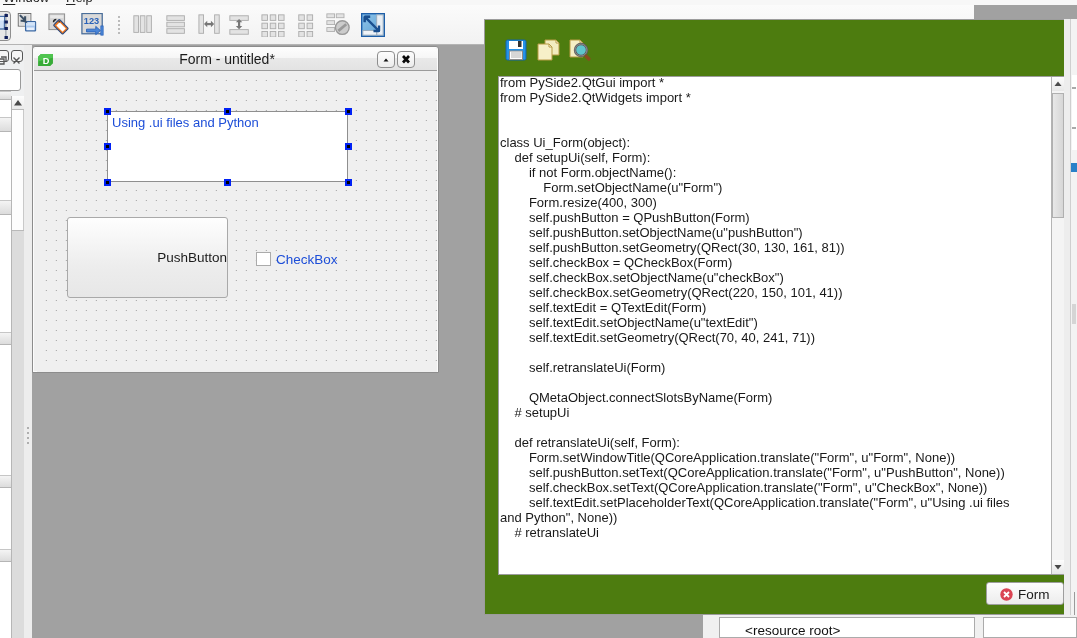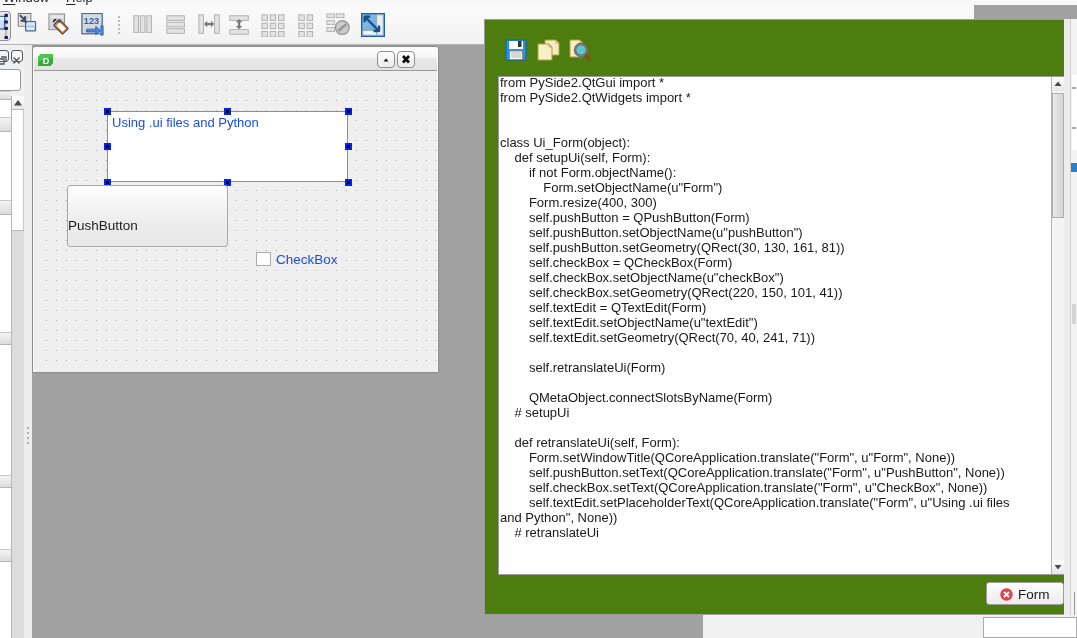--- a/index.html
+++ b/index.html
@@ -44,23 +44,23 @@
   border-bottom:1px solid #9b9b9b; border-radius:3px 3px 0 0; }
 #ftitletext { position:absolute; left:0; right:17px; top:2.5px; text-align:center; font-size:14px; color:#1c1c1c; }
 .fbtn { position:absolute; top:3px; width:18px; height:17px; border:1px solid #8e8e8e; border-radius:4px;
   background:linear-gradient(#fdfdfd,#ececec); }
 #fclient { position:absolute; left:4px; top:24px; width:400px; height:301px; background:#efefef; }
 
 
 #tedit { position:absolute; left:70px; top:40px; width:241px; height:71px; background:#fff; border:1px solid #8f8f8f; }
 #tedit span { position:absolute; left:4px; top:3px; font-size:13px; color:#1d4ed8;text-align:right; }
 .hdl { position:absolute; width:7px; height:7px; background:#000; border:2px solid #0021f5; }
-#pbtn { position:absolute; left:30px; top:114px; width:161px; height:62px;
+#pbtn { position:absolute; left:30px; top:146px; width:161px; height:81px;
   background:linear-gradient(#fefefe,#ededed 60%,#e7e7e7); border:1px solid #a9a9a9; border-radius:3px;
-  text-align:left; font-size:13.5px; color:#1c1c1c; line-height:79px; }
+  text-align:right; font-size:13.5px; color:#1c1c1c; line-height:79px; }
 #cbox { position:absolute; left:220px; top:168px; width:101px; height:41px; font-size:13.5px; color:#1d4ed8; }
 #cbox .ind { position:absolute; left:-1px; top:13px; width:15px; height:14px; background:#fff; border:1px solid #ababab; }
 #cbox .lbl { position:absolute; left:19px; top:12.5px; }
 
 
 #dialog { left:484px; top:19px; width:593px; height:596px; background:#4d7c0f;
   border:1px solid #9c9c9c; border-right:none; }
 #codebox { position:absolute; left:13px; top:56px; width:567px; height:499px; background:#ffffff; border:1px solid #9c9c9c; }
 #code { position:absolute; left:1px; top:-2px; width:550px; font-size:13px; line-height:15px; color:#191919; white-space:pre-wrap; margin:0; font-family:"Liberation Sans",sans-serif; }
 #cscroll { position:absolute; right:0; top:0; width:13px; height:497px; background:#f4f4f4; border-left:1px solid #b4b4b4; }
@@ -233,20 +233,21 @@
 </div>
 
 <div class="abs" id="formwin">
   <div id="ftitle">
     <svg style="position:absolute;left:4px;top:6px" width="16" height="12" viewBox="0 0 17 13">
       <path d="M3 0 L16 0 L16 10 L13 13 L0 13 L0 3 Z" fill="#3fb33f"></path>
       <path d="M3 0 L16 0 L16 4 L0 8 L0 3 Z" fill="#4fc44f"></path>
       <path d="M0 8 L16 4 L16 10 L13 13 L0 13 Z" fill="#2fa32f" opacity="0.5"></path>
       <text x="5" y="11" font-size="10" font-weight="bold" fill="#ffffff" font-family="Liberation Sans">D</text>
     </svg>
+    <div id="ftitletext">Form - untitled*</div>
     <div class="fbtn" style="right:42px"><svg width="16" height="15" viewBox="0 0 16 15">
           <path d="M8 6.5 L10.5 9.5 L5.5 9.5 Z" fill="#111"></path>
         </svg></div>
     <div class="fbtn" style="right:22px"><svg width="16" height="15" viewBox="0 0 16 15">
           <path d="M5 4 L11 10.5 M11 4 L5 10.5" stroke="#0a0a0a" stroke-width="2.7" fill="none"></path>
         </svg></div>
   </div>
   <div id="fclient">
     <svg style="position:absolute;left:0;top:0" width="400" height="296">
       <defs>
@@ -352,14 +353,17 @@
 <div class="abs" id="rsliver">
   <div style="position:absolute;left:6px;top:0;width:7px;height:596px;background:#f3f3f3;border-left:1px solid #cfcfcf;"></div>
   <div style="position:absolute;left:8px;top:56px;width:5px;height:75px;background:#ffffff;"></div>
   <div style="position:absolute;left:7px;top:144px;width:6px;height:9px;background:#2980c8;"></div>
   <div style="position:absolute;left:8px;top:68px;width:4px;height:2px;background:#aaa;"></div>
   <div style="position:absolute;left:8px;top:108px;width:4px;height:2px;background:#aaa;"></div>
   <div style="position:absolute;left:8px;top:285px;width:4px;height:20px;background:#d5d5d5;"></div>
   <div style="position:absolute;left:10px;top:573px;width:1px;height:23px;background:#9a9a9a;"></div>
 </div>
 <div class="abs" id="bdock">
+  <div class="bpanel" style="left:16px; width:256px;">
+      <span style="position:absolute;left:25px;top:5px;font-size:13.5px;color:#111;">&lt;resource root&gt;</span>
+    </div>
   <div class="bpanel" style="left:280px; width:94px;"></div>
 </div>
 
 </body></html>

